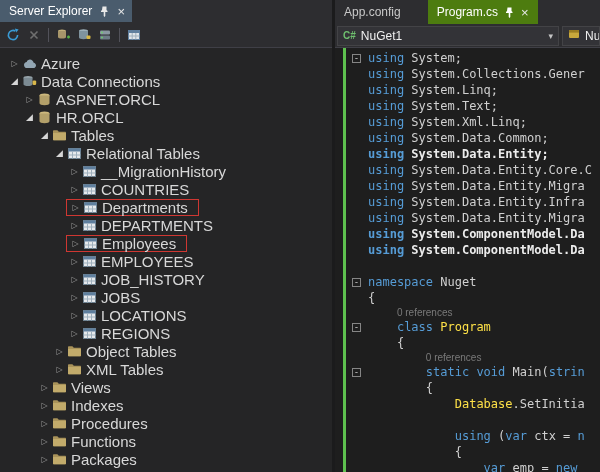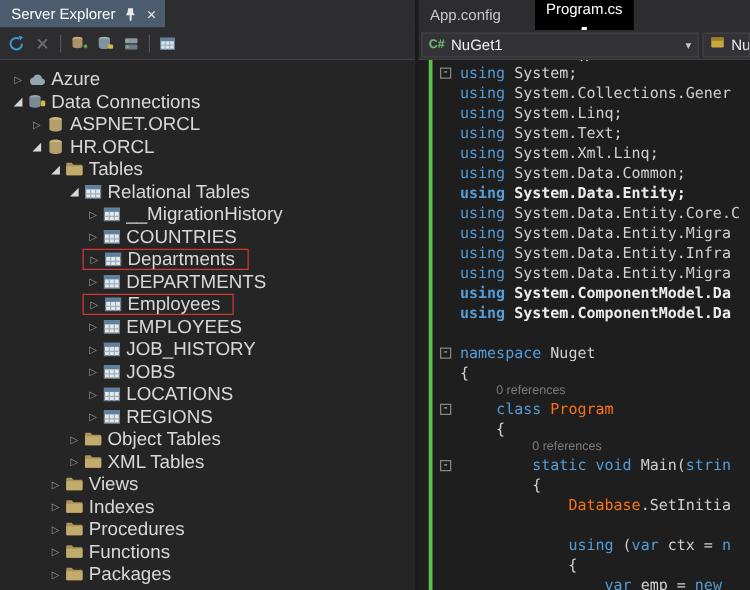--- a/index.html
+++ b/index.html
@@ -24,39 +24,39 @@
   .arrow { width:13px; flex:none; text-align:center; font-size:8px; color:#9b9b9b; }
   .arrow.expanded { color:#d6d6d6; font-size:9px; }
   .ticon { width:15px; height:13px; flex:none; margin:0 4px 0 1px; display:flex; align-items:center; }
   .tlabel { font-size:15px; color:#d8d8d8; }
 
   
   .right { flex:1; display:flex; flex-direction:column; background:#1e1e1e; min-width:0; }
   .tabstrip { height:24px; background:#2d2d30; display:flex; align-items:stretch; font-size:12px; flex:none; }
   .tab { display:flex; align-items:center; gap:7px; padding:0 9px; color:#c8c8c8; }
   .tab.inactive { margin-right:18px; }
-  .tab.active { background:#000000; color:#ffffff;flex-direction:column; }
+  .tab.active { background:#4d7c0f; color:#ffffff; }
   .navbar { height:24px; background:#2d2d30; border-bottom:1px solid #3f3f46; display:flex; align-items:center; gap:3px; padding:0 0 0 2px; flex:none; }
   .combo { height:20px; background:#333337; border:1px solid #434346; display:flex; align-items:center; gap:5px; padding:0 5px; color:#f1f1f1; font-size:12px; white-space:nowrap; }
   .combo1 { width:222px; }
   .combo1 .grow { flex:1; }
   .combo2 { flex:1; overflow:hidden; }
   .ddarrow { color:#c5c5c5; font-size:9px; }
   .csicon { color:#6fc06f; font-weight:bold; font-size:10px; }
 
   .editor { flex:1; position:relative; overflow:hidden; padding-top:2px;
             font-family:"DejaVu Sans Mono","Liberation Mono",monospace; font-size:12px; }
   .track { position:absolute; left:8px; top:0; bottom:0; width:3px; background:#5ec14f; }
   .line { display:flex; height:16px; line-height:16px; white-space:pre; }
   .line.codelens { height:13px; line-height:13px;text-align:center; }
   .foldcell { width:13px; flex:none; margin-left:15px; margin-right:5px; display:flex; align-items:center; justify-content:center; }
   .foldbox { width:9px; height:9px; border:1px solid #858585; color:#d4d4d4; font-size:9px; line-height:7px; text-align:center; }
   .tk-k { color:#569cd6; }
   .tk-n { color:#d0d0d0; }
-  .tk-t { color:#f97316; }
+  .tk-t { color:#fde047; }
   .line.em span { font-weight:bold; }
   .line.em .tk-n { color:#ececec; }
   .sp { color:transparent; }
   .cl-text { font-family:"Liberation Sans",sans-serif; font-size:10px; color:#7a7a7a; }
 </style>
 </head>
 <body>
 
 <div class="app">
 

